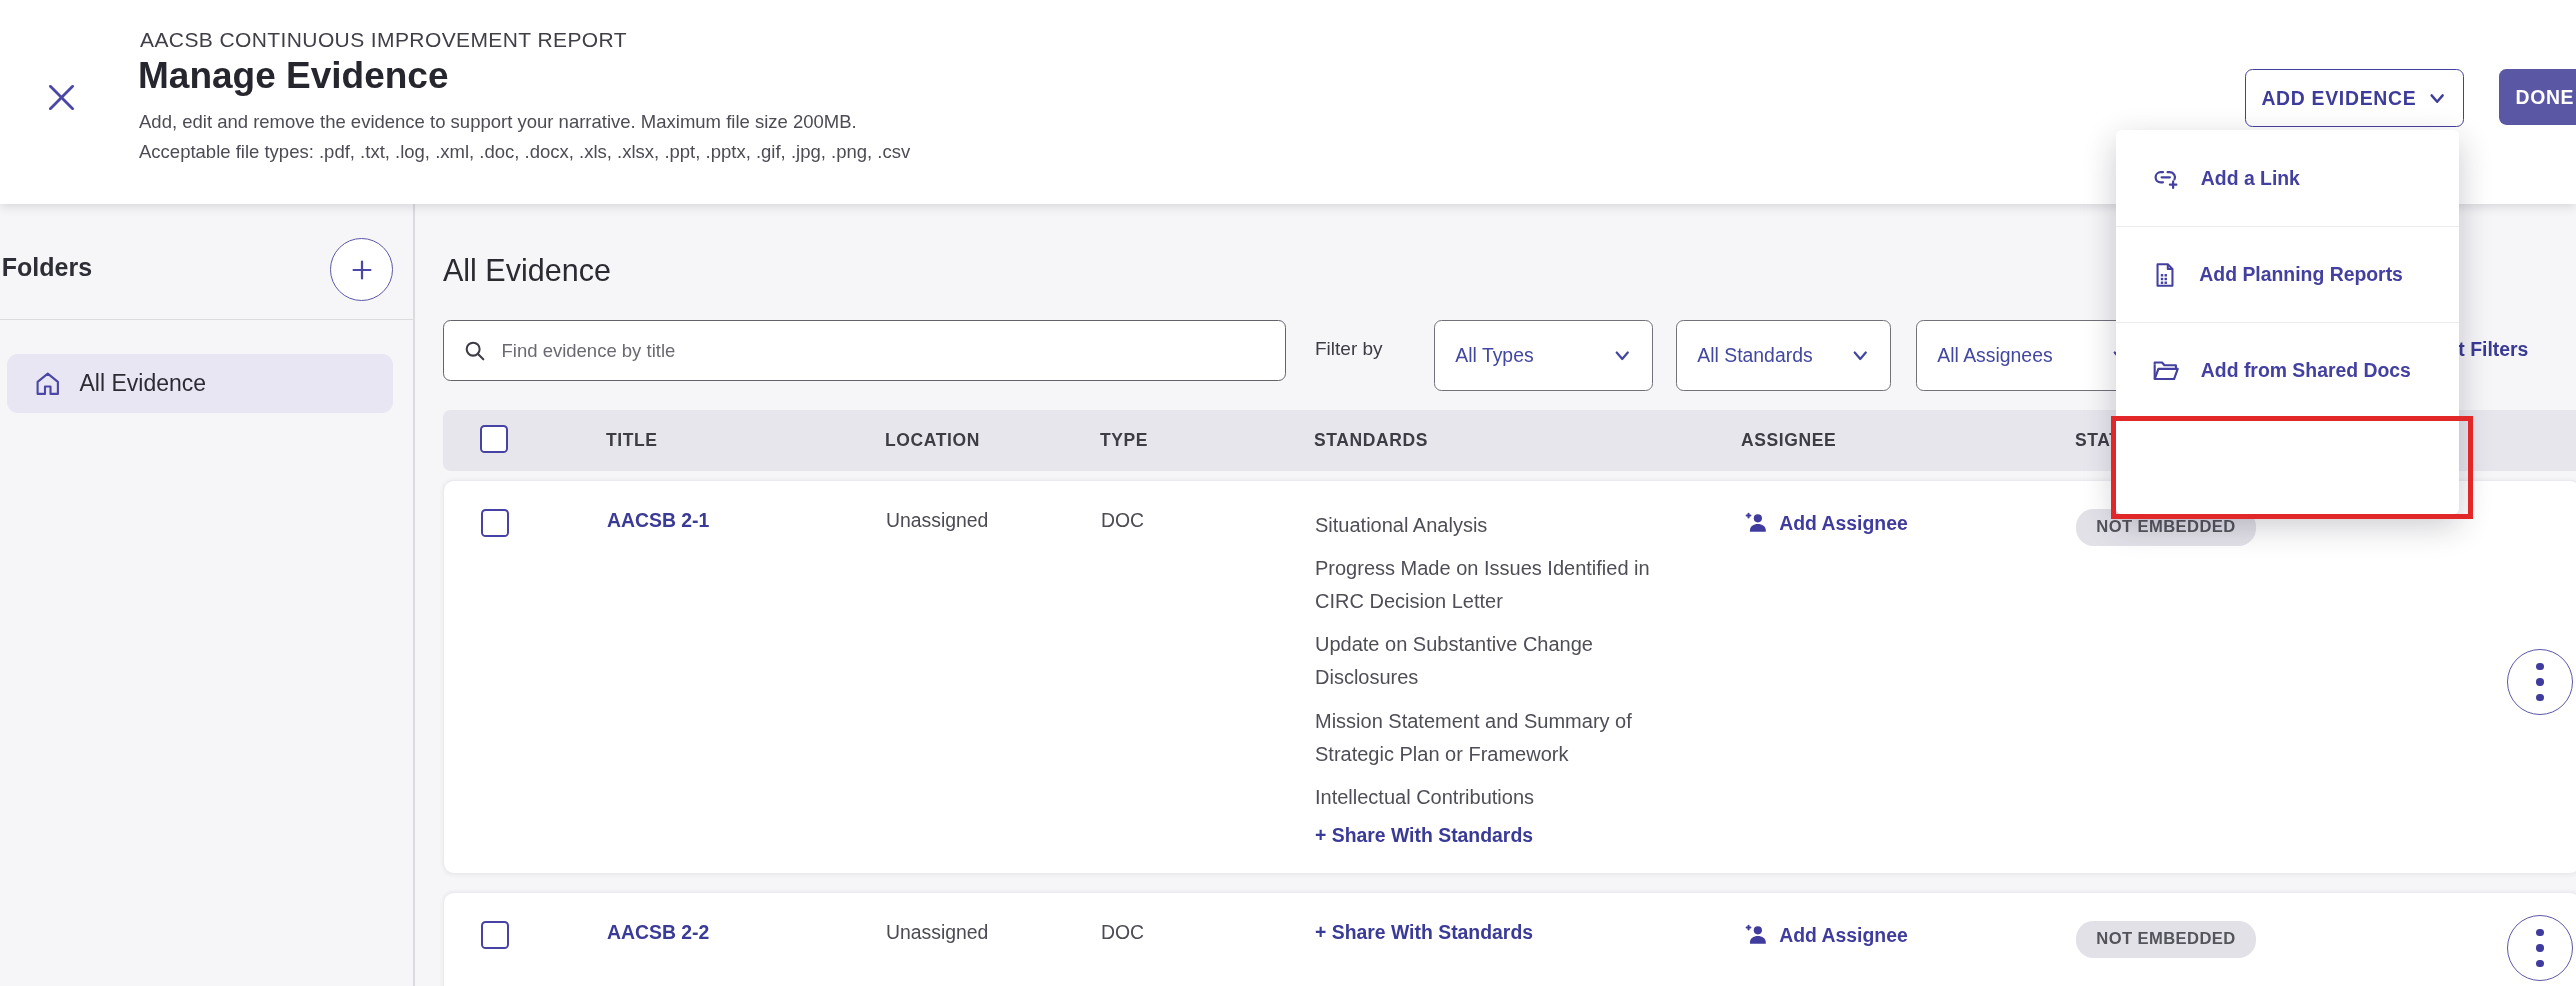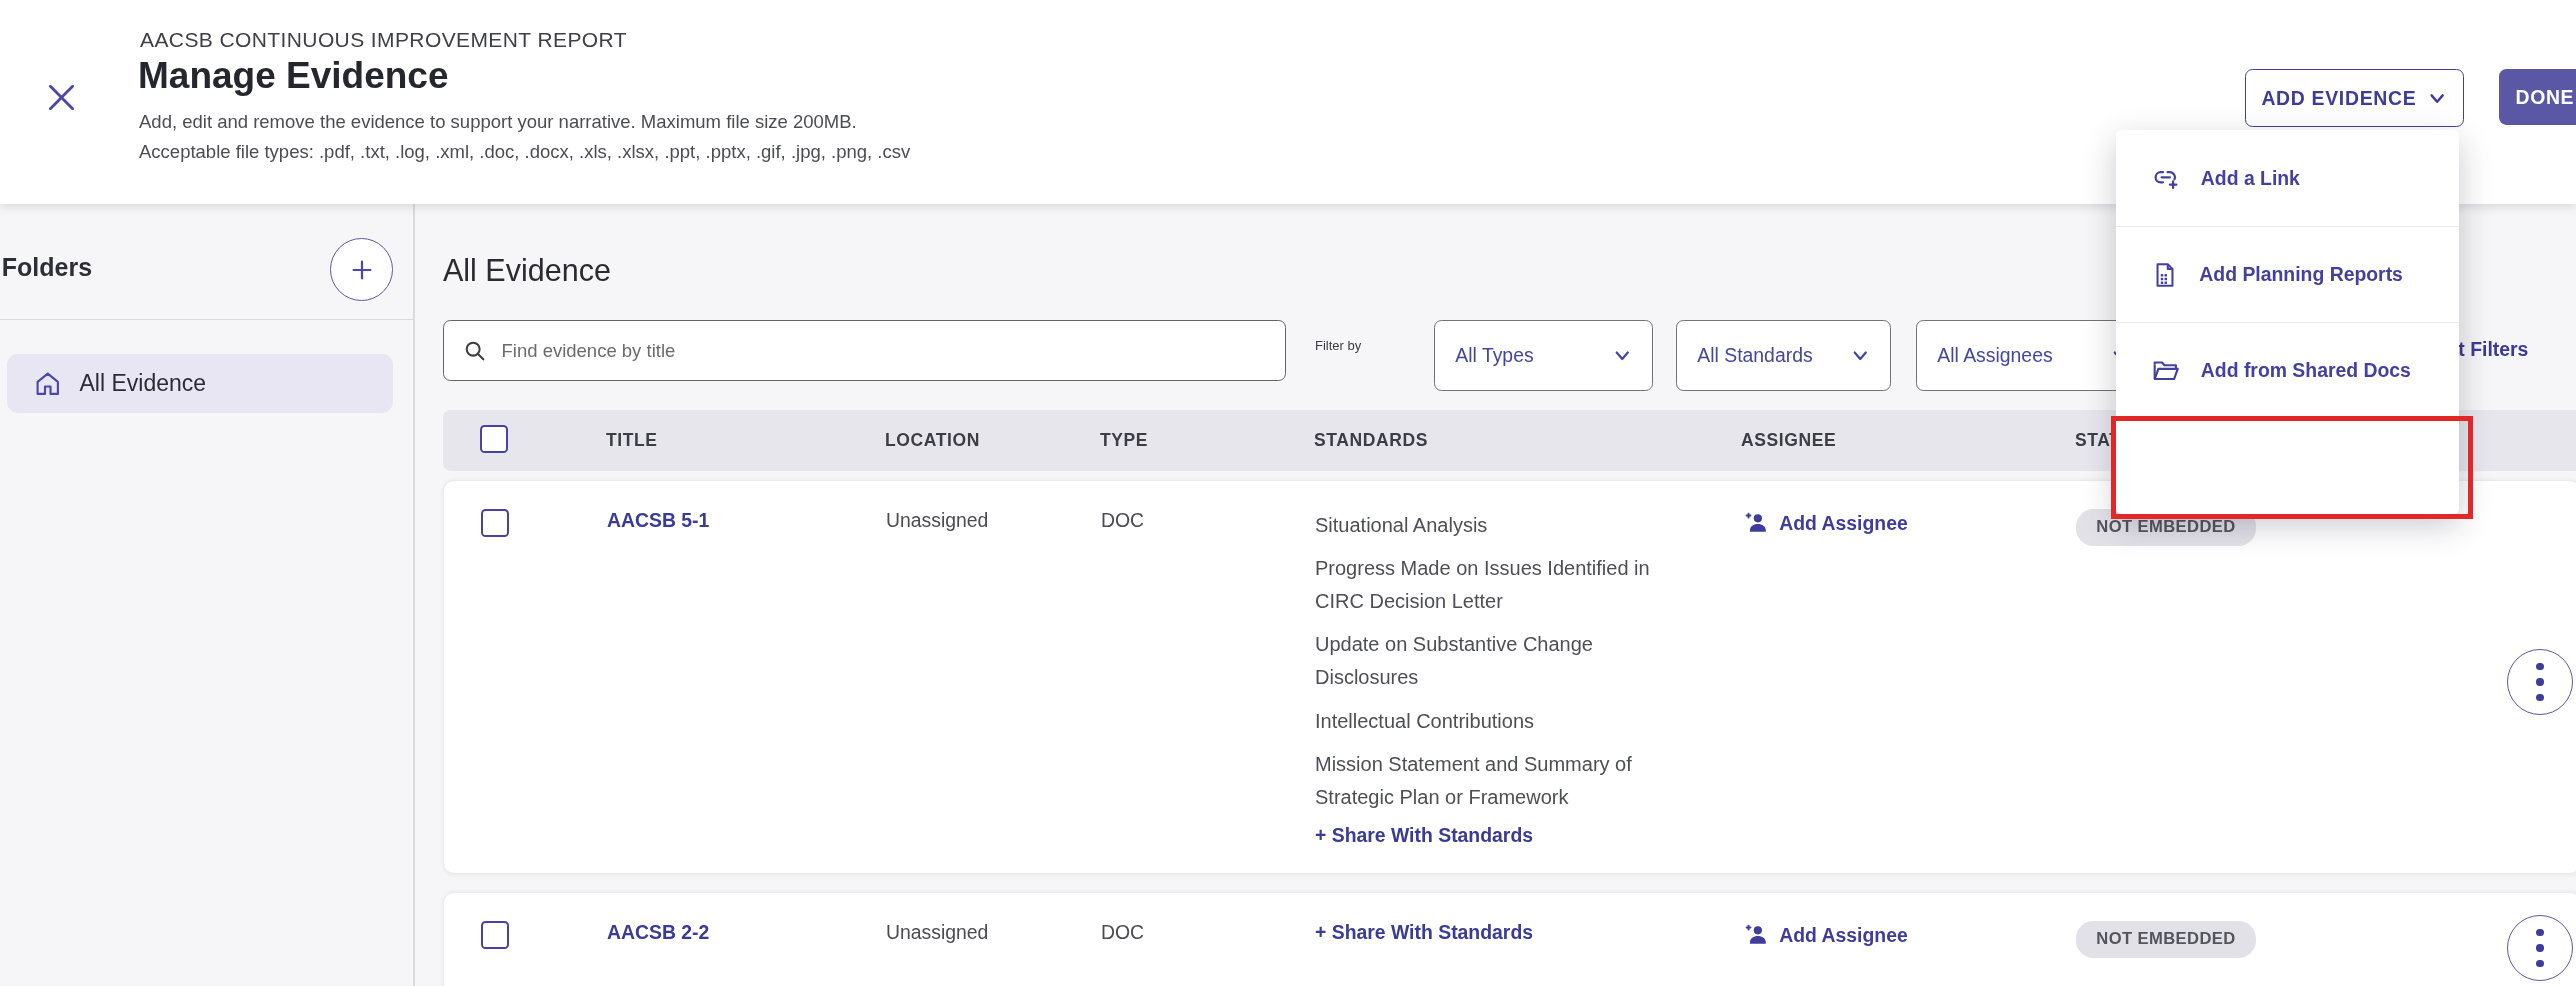--- a/index.html
+++ b/index.html
@@ -33,21 +33,21 @@
              font-size:23px;color:#2b2b33;cursor:pointer;}
   .side-item .icn{color:#4a47a6;display:flex;}
 
   
   .main-heading{left:443px;top:253px;font-size:30.5px;font-weight:500;color:#2a2a31;}
   .search{left:443px;top:320px;width:843px;height:61px;border:1.8px solid #63636b;border-radius:7.4px;
           background:#fff;display:flex;align-items:center;gap:13px;padding:0 18.5px;box-sizing:border-box;}
   .search input{border:none;outline:none;font-size:18.5px;color:#3c3c44;width:100%;
                 font-family:"Liberation Sans",sans-serif;background:transparent;}
   .search input::placeholder{color:#6a6a72;}
-  .filter-label{left:1315px;top:338px;font-size:13px;color:#3c3c44;}
+  .filter-label{left:1315px;top:338px;font-size:19px;color:#3c3c44;}
   .select{border:1.8px solid #71717a;border-radius:7.4px;background:#fff;display:flex;align-items:center;
           justify-content:space-between;padding:0 20.3px;box-sizing:border-box;height:71px;
           font-size:19.4px;color:#4247a0;cursor:pointer;}
   .sel1{left:1434px;top:320px;width:219px;}
   .sel2{left:1676px;top:320px;width:215px;}
   .sel3{left:1916px;top:320px;width:235px;}
   .reset{left:2412px;top:338px;font-size:19.4px;font-weight:bold;color:#3a3a97;cursor:pointer;z-index:2;}
 
   
   .grid{display:grid;grid-template-columns:163px 279px 215px 214px 427px 334px 1fr;}
@@ -180,29 +180,29 @@
     <div class="th">LOCATION</div>
     <div class="th">TYPE</div>
     <div class="th">STANDARDS</div>
     <div class="th">ASSIGNEE</div>
     <div class="th">STATUS</div>
   </div>
 
   <div class="card card1">
     <div class="grid row-grid">
       <div class="cbx-wrap"><span class="checkbox"></span></div>
-      <div class="cell-title">AACSB 5-1</div>
+      <div class="cell-title">AACSB 2-1</div>
       <div class="cell-plain">Unassigned</div>
       <div class="cell-plain">DOC</div>
       <div class="standards">
         <div class="std">Situational Analysis</div>
         <div class="std">Progress Made on Issues Identified in CIRC Decision Letter</div>
         <div class="std">Update on Substantive Change Disclosures</div>
+        <div class="std">Mission Statement and Summary of Strategic Plan or Framework</div>
         <div class="std">Intellectual Contributions</div>
-        <div class="std">Mission Statement and Summary of Strategic Plan or Framework</div>
         <div class="share-link">+ Share With Standards</div>
       </div>
       <div class="assignee">
         <span style="display:flex;">
           <svg width="28" height="28" viewBox="0 0 30 30" fill="currentColor">
               <path d="M5 7 h4 M7 5 v4" stroke="currentColor" stroke-width="2.2" stroke-linecap="round" fill="none"></path>
               <circle cx="17" cy="10" r="4.4"></circle>
               <path d="M8.5 23 c0-4.6 3.9-7 8.5-7 s8.5 2.4 8.5 7 v1.4 H8.5 Z"></path>
             </svg>
         </span>

